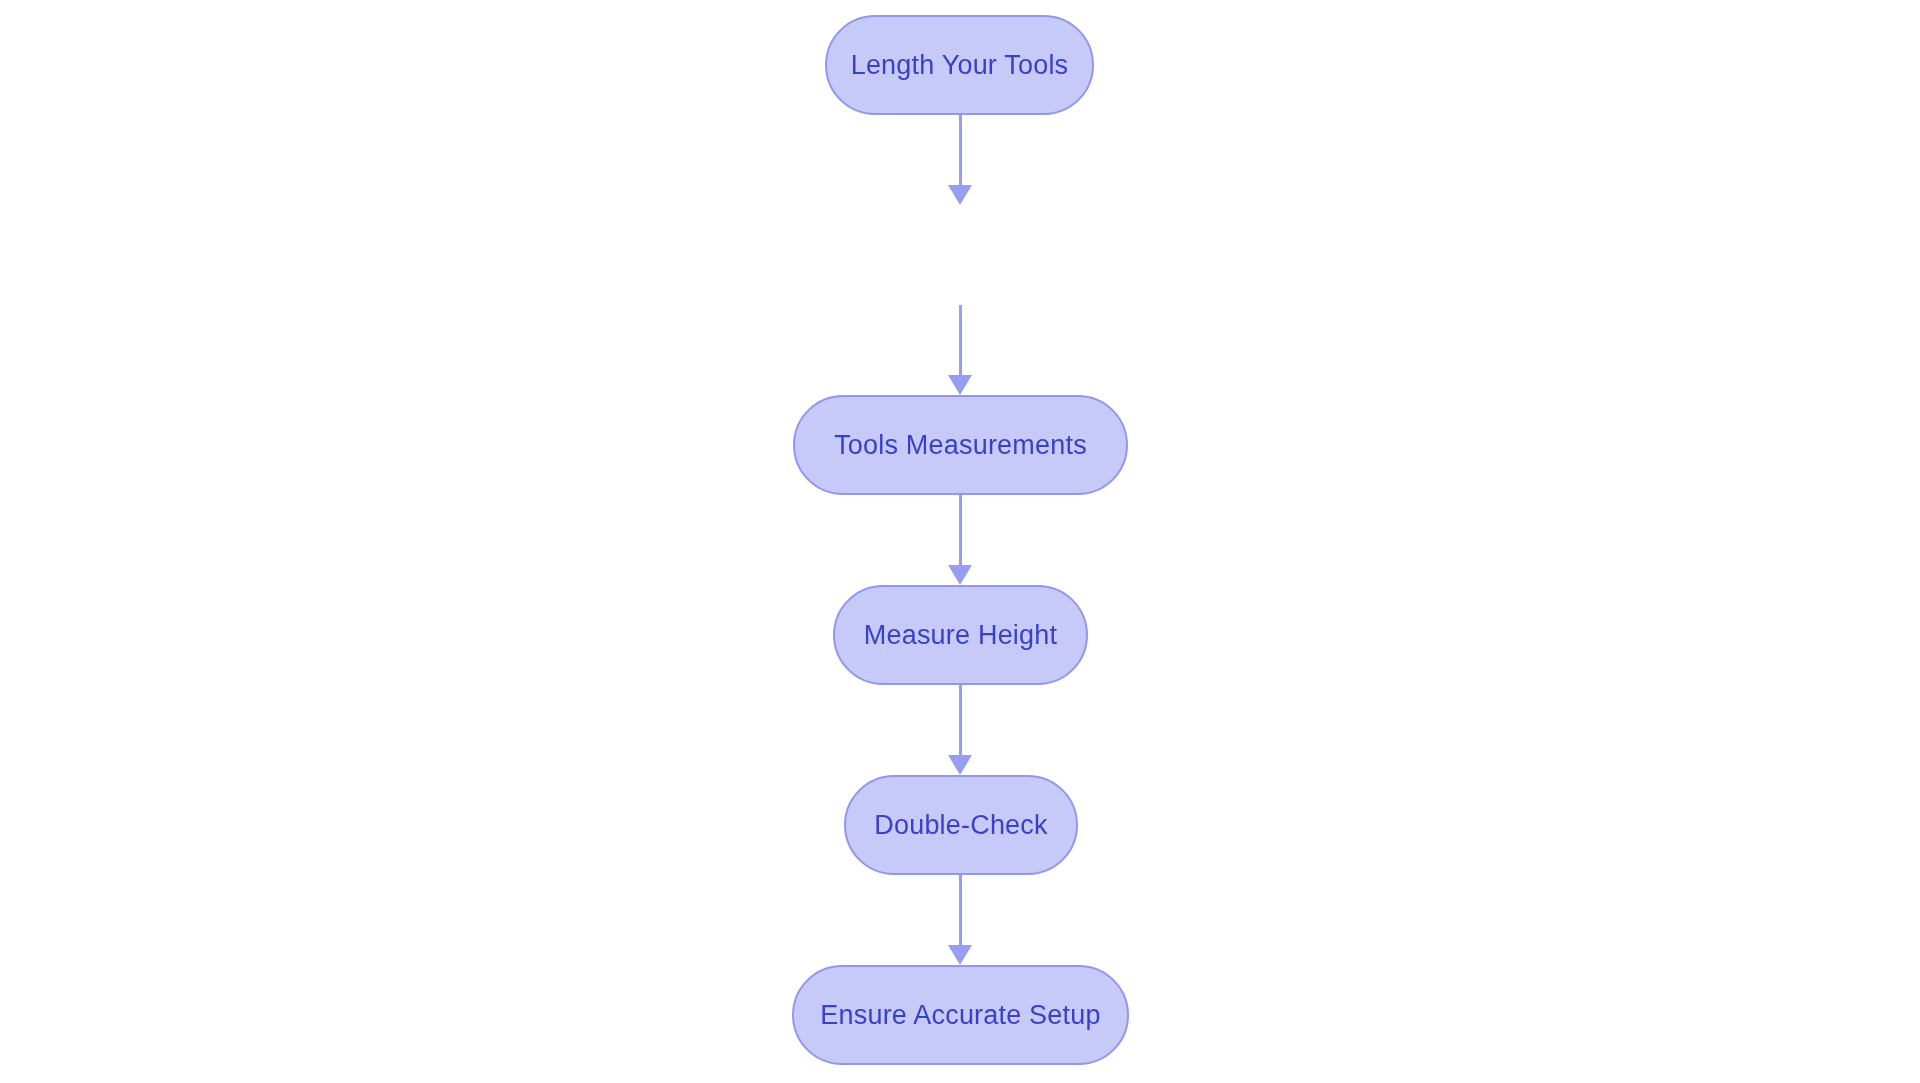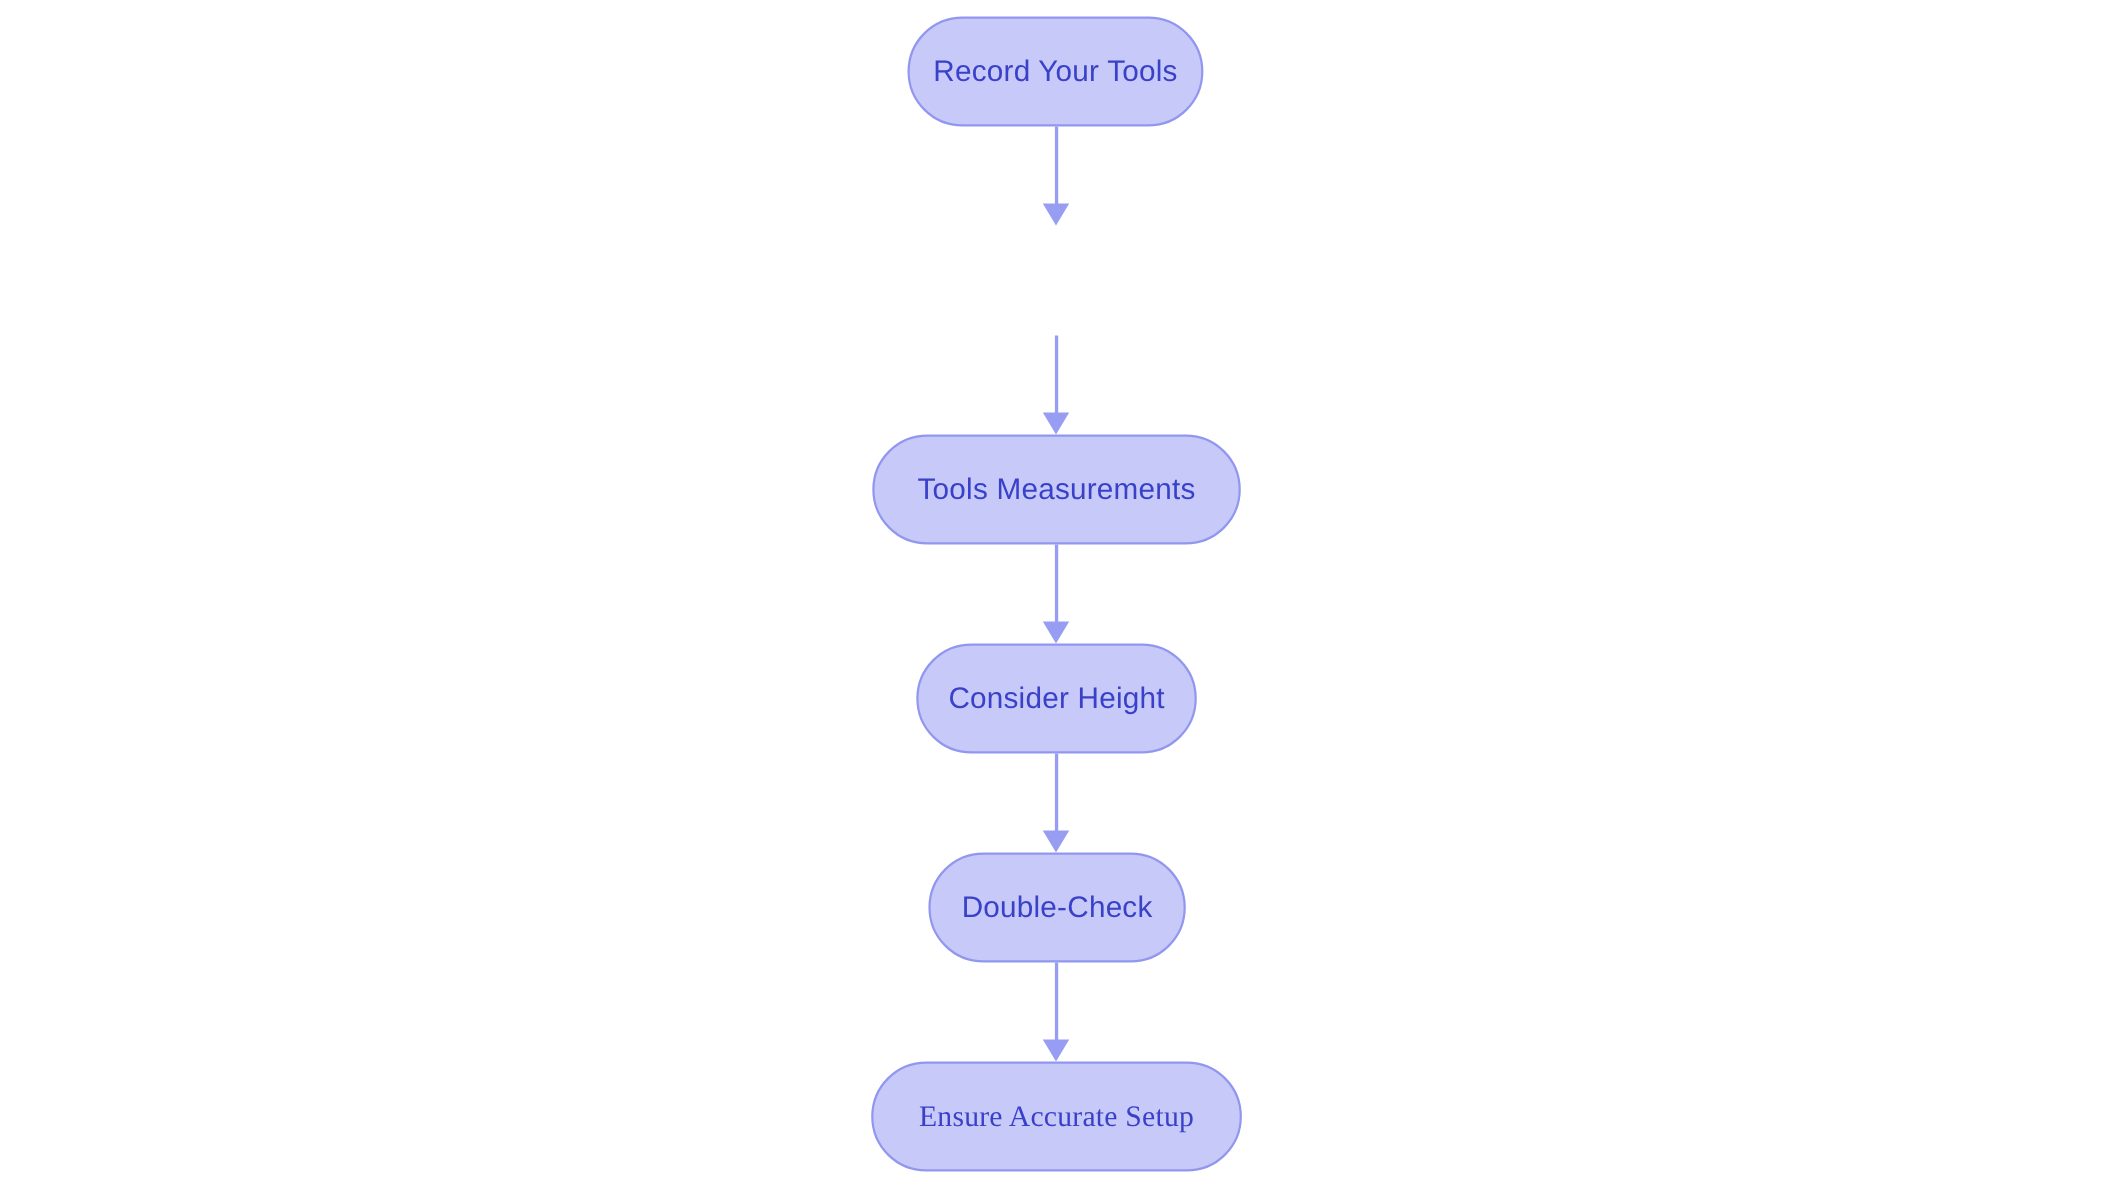--- a/index.html
+++ b/index.html
@@ -32,21 +32,21 @@
     font-weight: 400;
     letter-spacing: 0.2px;
     white-space: nowrap;
   }
   
   .n1 { left: 825px; top: 15px;  width: 269px; }
   .n2 { left: 771px; top: 205px; width: 382px; }
   .n3 { left: 793px; top: 395px; width: 335px; }
   .n4 { left: 833px; top: 585px; width: 255px; }
   .n5 { left: 844px; top: 775px; width: 234px; justify-content: center; }
-  .n6 { left: 792px; top: 965px; width: 337px; font-family: Liberation Serif, serif; }
+  .n6 { left: 792px; top: 965px; width: 337px; }
 
   .arrow {
     position: absolute;
     left: 948px;
     width: 24px;
     height: 90px;
   }
   .a1 { top: 115px; }
   .a2 { top: 305px; }
   .a3 { top: 495px; }
@@ -70,21 +70,21 @@
     border-right: 12px solid transparent;
     border-top: 20px solid var(--arrow, #979df2);
   }
 </style>
 </head>
 <body>
 
 <div class="canvas">
 
   <div class="node n1">
-    <span class="label">Record Your Tools</span>
+    <span class="label">Length Your Tools</span>
   </div>
 
   <div class="arrow a1">
     <div class="shaft"></div>
     <div class="head"></div>
   </div>
 
 
   <div class="arrow a2">
     <div class="shaft"></div>
@@ -94,21 +94,21 @@
   <div class="node n3">
     <span class="label">Tools Measurements</span>
   </div>
 
   <div class="arrow a3">
     <div class="shaft"></div>
     <div class="head"></div>
   </div>
 
   <div class="node n4">
-    <span class="label">Consider Height</span>
+    <span class="label">Measure Height</span>
   </div>
 
   <div class="arrow a4">
     <div class="shaft"></div>
     <div class="head"></div>
   </div>
 
   <div class="node n5">
     <span class="label">Double-Check</span>
   </div>

